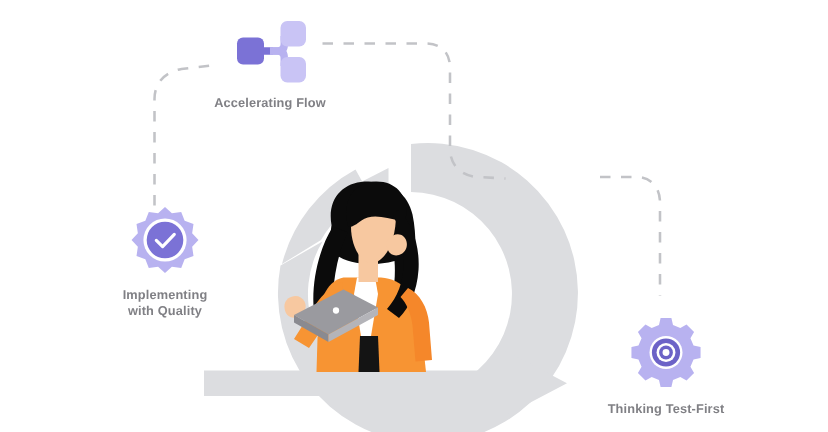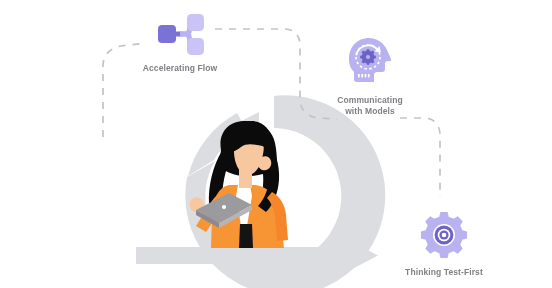--- a/index.html
+++ b/index.html
@@ -198,84 +198,54 @@
                L 300 99
                C 300 110 307 117 318 118
                L 337 119"></path>
       <path d="M400 118
                L 424 118
                C 434 118 440 125 440 135
                L 440 197"></path>
     </g>
   </svg>
 
+  <div class="node" id="node-implementing">
+    <span class="node-icon">
+      <svg width="48" height="48" viewBox="0 0 48 48" xmlns="http://www.w3.org/2000/svg">
+        <path fill="#b8b2f0" d="M24 2 L28.6 6.2 L34.8 5.3 L37.1 11.1 L43 13.3
+                 L42.1 19.5 L46.3 24 L42.1 28.5 L43 34.7 L37.1 36.9
+                 L34.8 42.7 L28.6 41.8 L24 46 L19.4 41.8 L13.2 42.7
+                 L10.9 36.9 L5 34.7 L5.9 28.5 L1.7 24 L5.9 19.5
+                 L5 13.3 L10.9 11.1 L13.2 5.3 L19.4 6.2 Z"></path>
+        <circle cx="24" cy="24" r="14.4" fill="#ffffff"></circle>
+        <circle cx="24" cy="24" r="12.2" fill="#7b72d6"></circle>
+        <path fill="none" stroke="#ffffff" stroke-width="2.1" stroke-linecap="round" stroke-linejoin="round" d="M18.2 24.3 L22.4 28.4 L30.2 20.3"></path>
+      </svg>
+    </span>
+    <span class="node-label">Implementing
+with Quality</span>
+  </div>
 
   <div class="node" id="node-accelerating">
     <span class="node-icon">
       <svg width="62" height="44" viewBox="0 0 62 44" xmlns="http://www.w3.org/2000/svg">
 
         <rect x="24" y="19.5" width="9" height="5" fill="#7b72d6"></rect>
         <path fill="none" stroke="#b8b2f0" stroke-width="5" d="M31 22 L36 22 C 39 22 40.5 20.5 40.5 17.5 L 40.5 12"></path>
         <path fill="none" stroke="#b8b2f0" stroke-width="5" d="M31 22 L36 22 C 39 22 40.5 23.5 40.5 26.5 L 40.5 32"></path>
 
         <rect x="9" y="13" width="18" height="18" rx="4" fill="#7b72d6"></rect>
 
         <rect x="38" y="2" width="17" height="17" rx="4.5" fill="#c9c4f5"></rect>
         <rect x="38" y="26" width="17" height="17" rx="4.5" fill="#c9c4f5"></rect>
       </svg>
     </span>
     <span class="node-label">Accelerating Flow</span>
   </div>
 
-  <div class="node" id="node-communicating">
-    <span class="node-icon">
-      <svg width="54" height="54" viewBox="0 0 54 54" xmlns="http://www.w3.org/2000/svg">
-
-        <path fill="#b8b2f0" d="M26 4
-                 C 14 4 6 13 6 25
-                 C 6 31 8 35 11 38
-                 L 11 45
-                 C 11 47 12 48 14 48
-                 L 31 48
-                 L 31 41
-                 C 31 39 32 38 34 38
-                 L 39 38
-                 C 41 38 42 37 42 35
-                 L 42 30
-                 C 42 28 43 27 45 27
-                 L 47 27
-                 C 48 27 48.5 26 48 25
-                 L 44 16
-                 C 41 9 34 4 26 4 Z"></path>
-
-        <circle cx="25" cy="23" r="12" fill="none" stroke="#ffffff" stroke-width="1.7" stroke-dasharray="2.4 2.6"></circle>
-
-        <path fill="none" stroke="#ffffff" stroke-width="1.9" stroke-linecap="round" d="M13.5 20.5 A 12 12 0 0 1 35 16.5"></path>
-        <polygon fill="#ffffff" points="36.5,12 38,18.5 31.5,17.5"></polygon>
-
-        <g transform="translate(25,23)">
-          <path fill="#6c63c7" d="M-1.6,-8.3 L1.6,-8.3 L2.2,-6 L4.6,-5 L6.6,-6.3 L8.9,-4 L7.6,-2 L8.6,0.4
-                   L10.9,1 L10.9,4.2 L8.6,4.8 L7.6,7.2 L8.9,9.2 L6.6,11.5 L4.6,10.2 L2.2,11.2
-                   L1.6,13.5 L-1.6,13.5 L-2.2,11.2 L-4.6,10.2 L-6.6,11.5 L-8.9,9.2 L-7.6,7.2
-                   L-8.6,4.8 L-10.9,4.2 L-10.9,1 L-8.6,0.4 L-7.6,-2 L-8.9,-4 L-6.6,-6.3
-                   L-4.6,-5 L-2.2,-6 Z" transform="scale(0.72) translate(0,-2.6)"></path>
-          <circle cx="0" cy="0" r="2.1" fill="#b8b2f0"></circle>
-        </g>
-
-        <g fill="#ffffff">
-          <rect x="15" y="40" width="1.7" height="3.4"></rect>
-          <rect x="18.3" y="40" width="1.7" height="3.4"></rect>
-          <rect x="21.6" y="40" width="1.7" height="3.4"></rect>
-          <rect x="24.9" y="40" width="1.7" height="3.4"></rect>
-        </g>
-      </svg>
-    </span>
-    <span class="node-label">Communicating
-with Models</span>
-  </div>
 
   <div class="node" id="node-thinking">
     <span class="node-icon">
       <svg width="50" height="50" viewBox="0 0 50 50" xmlns="http://www.w3.org/2000/svg">
         <g transform="translate(25,25)">
           <path fill="#b8b2f0" d="M-4,-23.5 L4,-23.5 L5.2,-18.3 L10.6,-16 L15.2,-18.7 L20.8,-13.1
                    L18.1,-8.5 L20.4,-3.1 L25.6,-1.9 L25.6,6.1 L20.4,7.3 L18.1,12.7
                    L20.8,17.3 L15.2,22.9 L10.6,20.2 L5.2,22.5 L4,27.7 L-4,27.7
                    L-5.2,22.5 L-10.6,20.2 L-15.2,22.9 L-20.8,17.3 L-18.1,12.7
                    L-20.4,7.3 L-25.6,6.1 L-25.6,-1.9 L-20.4,-3.1 L-18.1,-8.5

